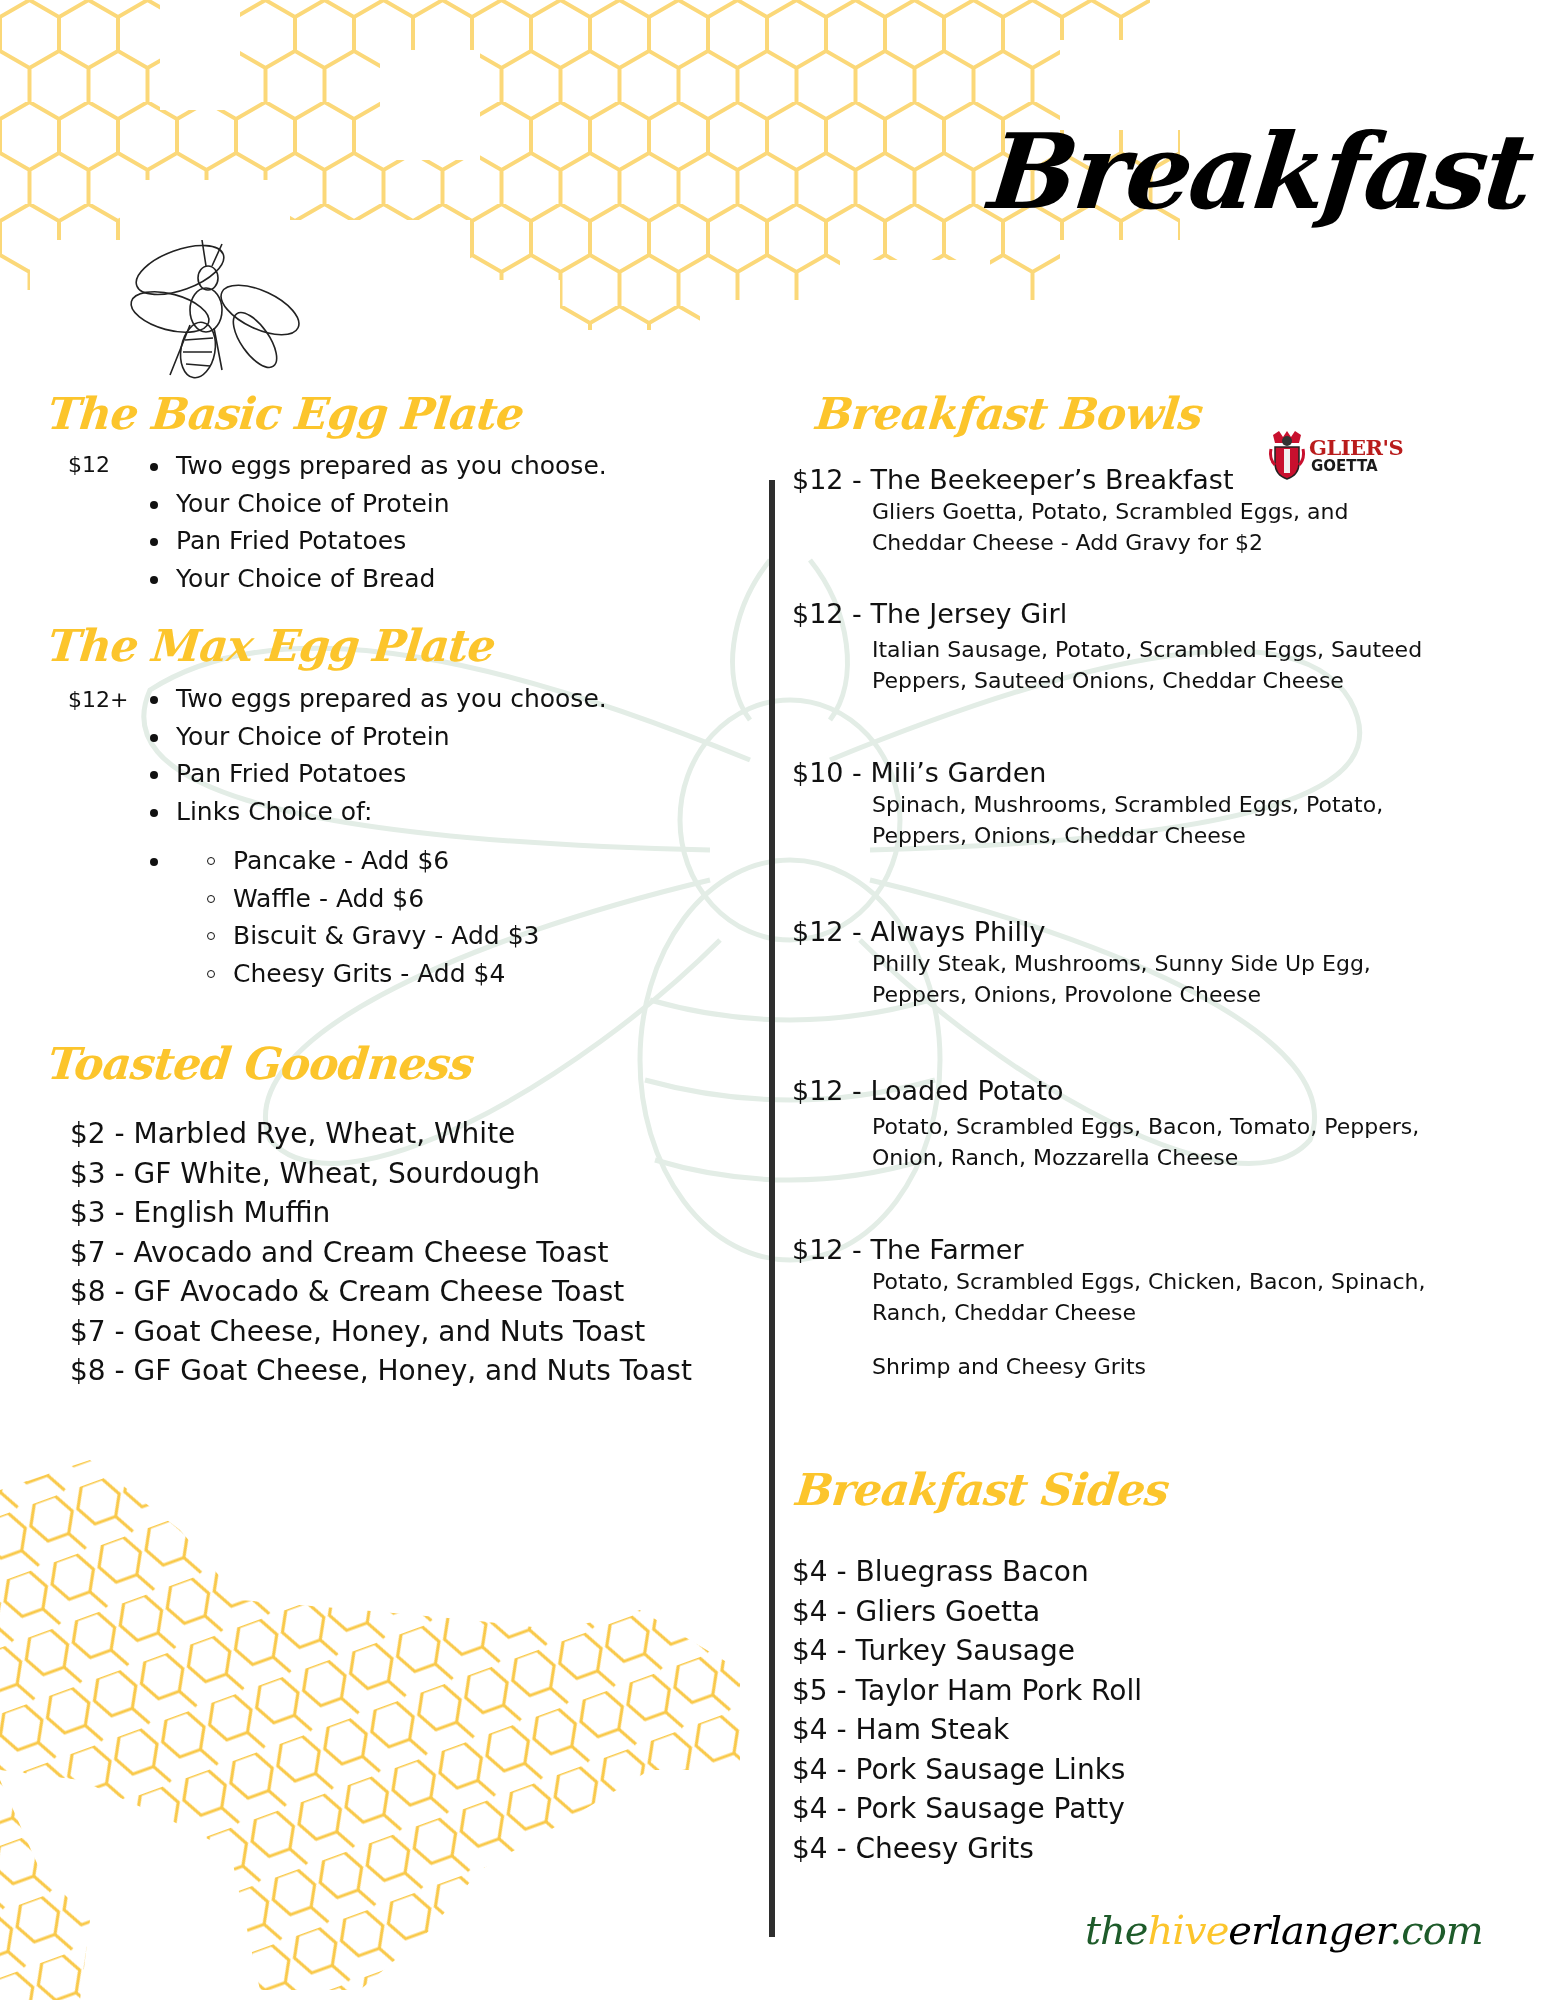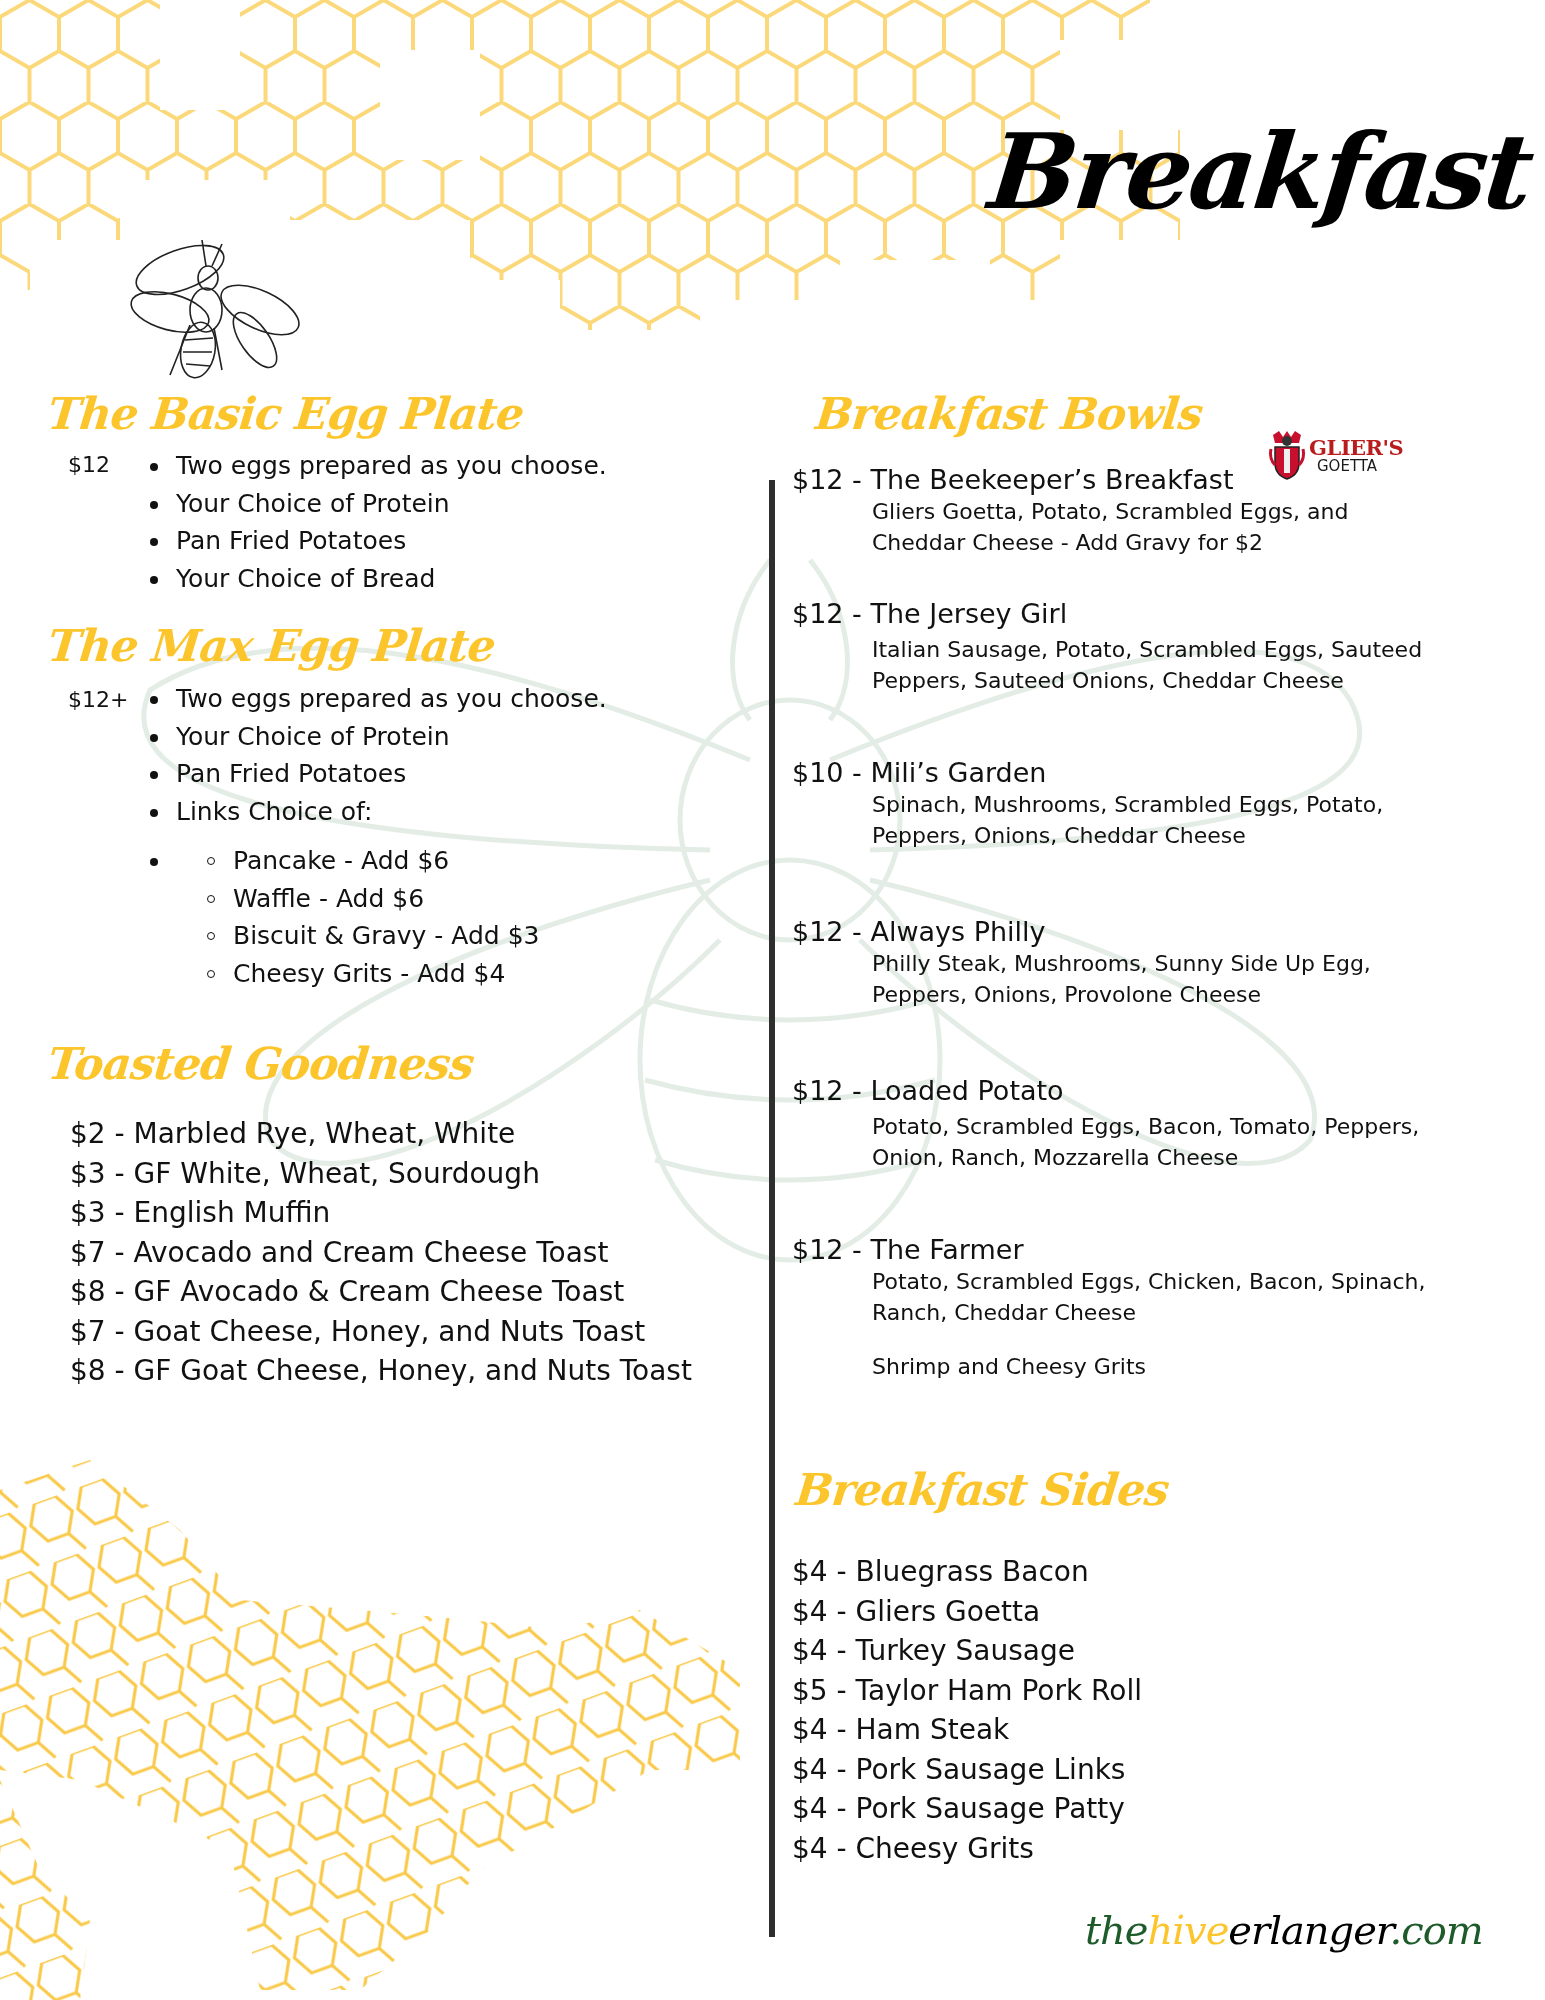--- a/index.html
+++ b/index.html
@@ -37,21 +37,21 @@
   .bowl { position:absolute; left:792px; }
   .bowl .bowl-name { font-size:27px; line-height:34px; white-space:nowrap; }
   .bowl .bowl-desc { padding-left:80px; font-size:22px; line-height:30.5px; width:620px; }
 
   .divider { position:absolute; left:769px; top:480px; width:6px; height:1457px; background:#2e2e2e; }
 
   .gliers-logo { position:absolute; left:1269px; top:428px; width:146px; height:54px; display:flex; align-items:center; }
   .gliers-crest { width:36px; height:52px; position:relative; }
   .gliers-words { margin-left:4px; line-height:1; }
   .gliers-top { font-family:"DejaVu Serif", serif; font-weight:bold; font-size:21px; color:#b91c1c; letter-spacing:-0.5px; }
-  .gliers-bottom { font-family:"DejaVu Sans", sans-serif; font-weight:normal; font-size:15px; color:#1a1a1a; margin-left:8px; margin-top:1px; }
+  .gliers-bottom { font-family:"DejaVu Sans", sans-serif; font-weight:bold; font-size:15px; color:#1a1a1a; margin-left:2px; margin-top:1px; }
 
   .website { position:absolute; left:1085px; top:1910px; font-family:"DejaVu Serif", serif; font-style:italic; font-weight:normal; font-size:40px; letter-spacing:-1px; line-height:1; }
   .website .w-green { color:#1e5b2a; }
   .website .w-yellow { color:#fcc52c; }
   .website .w-black { color:#000; }
 </style>
 </head>
 <body>
 
 <svg class="deco" style="left:110px;top:520px" width="1300" height="820" viewBox="0 0 1300 820">

